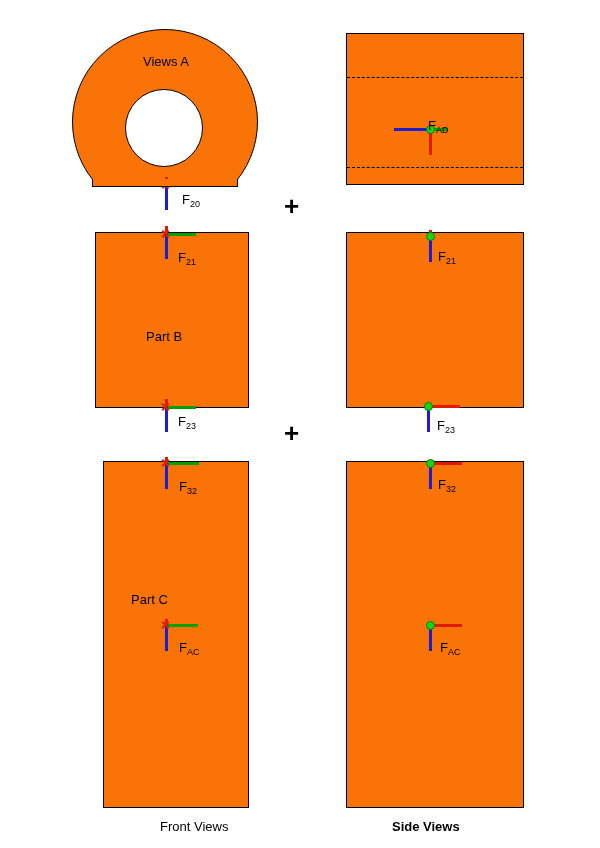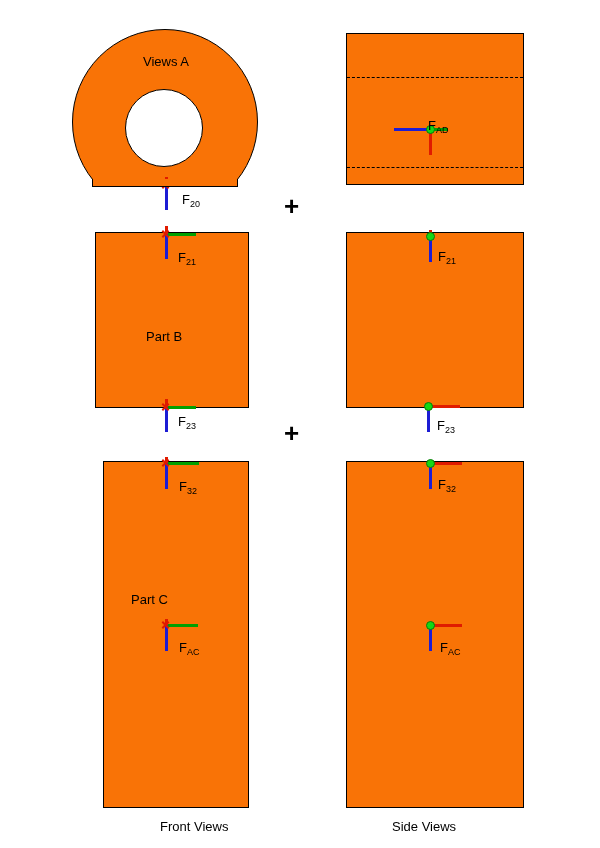--- a/index.html
+++ b/index.html
@@ -271,15 +271,15 @@
   <div class="label" style="left:438px; top:477px;"><span>F</span><sub>32</sub></div>
 
   <div class="triad" style="left:430px; top:625px;">
     <div class="axis-x" style="width:32px; background:#e01b00;"></div>
     <div class="axis-y" style="height:26px; bottom:-26px;"></div>
     <div class="origin-dot"></div>
   </div>
   <div class="label" style="left:440px; top:640px;"><span>F</span><sub>AC</sub></div>
 
   <div class="caption" style="left:136px; top:819px;margin-left:24px;">Front Views</div>
-  <div class="caption" style="left:392px; top:819px;">Side Views</div>
+  <div class="caption" style="left:392px; top:819px;font-weight:bold;">Side Views</div>
 
 </div>
 
 </body></html>

